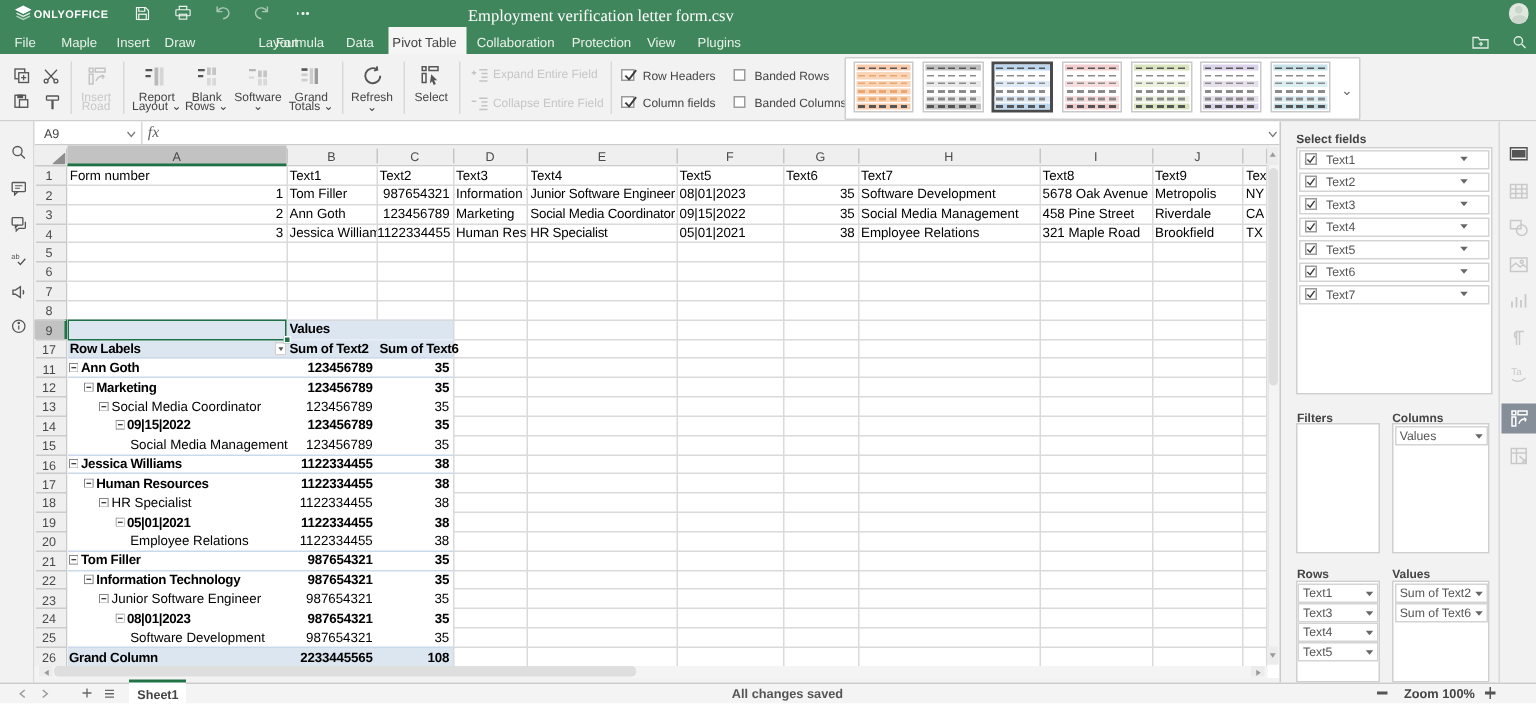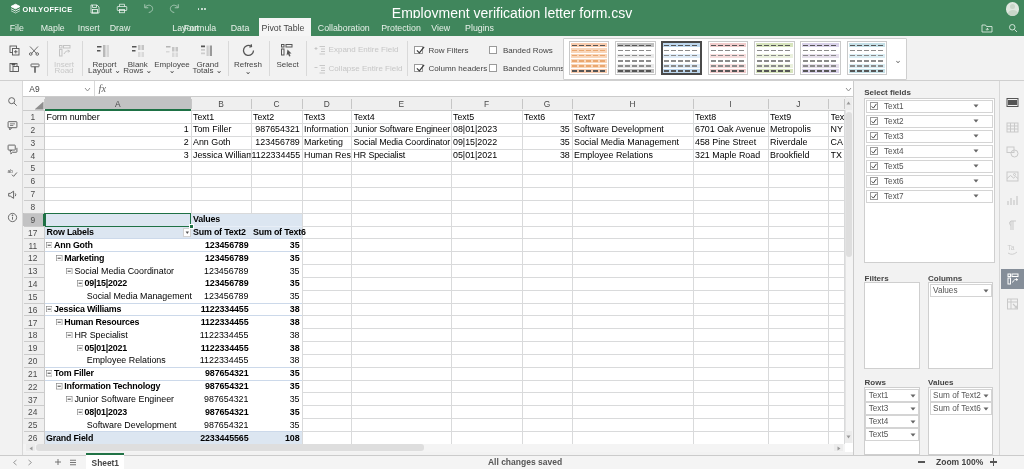--- a/index.html
+++ b/index.html
@@ -42,21 +42,21 @@
 <g fill="none" stroke="#fff" stroke-width="1.9" opacity=".55">
 <path d="M18.5 2.5 L18.5 9.5 L11.5 9.5"></path>
 <path d="M18 9 C14.5 3.5 7 3 4 7.5 C1 12 3.5 18 10.5 19"></path>
 </g>
   </svg>
 <div class="a" style="left:197.5px;top:8.2px;width:9px;height:2px;opacity:.9;">
 <div style="position:absolute;left:0;width:1.8px;height:1.8px;border-radius:50%;background:#fff;"></div>
 <div style="position:absolute;left:3.4px;width:1.8px;height:1.8px;border-radius:50%;background:#fff;"></div>
 <div style="position:absolute;left:6.8px;width:1.8px;height:1.8px;border-radius:50%;background:#fff;"></div>
   </div>
-<div class="a" style="left:312px;top:4.6px;width:400px;text-align:center;font-size:14px;color:#fff;">Employment verification letter form.csv</div>
+<div class="a" style="left:312px;top:4.6px;width:400px;text-align:left;font-size:11px;color:#fff;font-family:Liberation Serif, serif;">Employment verification letter form.csv</div>
 <div class="a" style="left:1005.8px;top:2px;width:13.6px;height:13.6px;border-radius:50%;background:#dfe7df;overflow:hidden;">
 <div style="position:absolute;left:4.2px;top:2.3px;width:5.2px;height:5.2px;border-radius:50%;background:#c9d6c9;"></div>
 <div style="position:absolute;left:1.8px;top:8.3px;width:10px;height:7px;border-radius:50% 50% 0 0;background:#c9d6c9;"></div>
   </div>
 <div class="a" style="left:0;top:18px;width:1024px;height:18px;background:#40865c;"></div>
 <div class="a" style="left:258.5px;top:18px;width:52.5px;height:18px;background:#f5f5f5;"></div>
 <div class="a" style="left:-28.25px;top:22.6px;width:90px;text-align:center;font-size:8.8px;color:#e8f1ea;">File</div>
 <div class="a" style="left:7.75px;top:22.6px;width:90px;text-align:center;font-size:8.8px;color:#e8f1ea;">Maple</div>
 <div class="a" style="left:43.75px;top:22.6px;width:90px;text-align:center;font-size:8.8px;color:#e8f1ea;">Insert</div>
 <div class="a" style="left:75px;top:22.6px;width:90px;text-align:center;font-size:8.8px;color:#e8f1ea;">Draw</div>
@@ -150,21 +150,21 @@
 <svg class="ic" style="left:165px;top:43.5px;" width="14" height="14" viewBox="0 0 28 28">
     <g>
       <path d="M2 4 h9 v3 h-9 z" fill="#b5b5b5"></path>
       <path d="M2 14 h7 v3 h-7 z" fill="#d9d9d9"></path>
       <rect x="14" y="6" width="5" height="9" fill="#c5c5c5"></rect>
       <rect x="21" y="6" width="5" height="9" fill="#c5c5c5"></rect>
       <rect x="14" y="17" width="5" height="9" fill="#d9d9d9"></rect>
       <rect x="21" y="17" width="5" height="9" fill="#d9d9d9"></rect>
     </g>
   </svg>
-<div class="a" style="left:132.0px;top:59.8px;width:80px;text-align:center;font-size:8px;color:#444;white-space:nowrap;">Employee</div>
+<div class="a" style="left:132.0px;top:59.8px;width:80px;text-align:center;font-size:8px;color:#444;white-space:nowrap;">Software</div>
 <div class="a" style="left:132.0px;top:66.2px;width:80px;text-align:center;font-size:8px;color:#444;white-space:nowrap;">⌄</div>
 <svg class="ic" style="left:200px;top:43.5px;" width="14" height="14" viewBox="0 0 28 28">
     <g>
       <rect x="2" y="3" width="8" height="3.5" fill="#555"></rect>
       <rect x="2" y="10" width="8" height="3.5" fill="#cdcdcd"></rect>
       <rect x="2" y="17" width="8" height="3.5" fill="#cdcdcd"></rect>
       <rect x="13" y="3" width="4.5" height="21" fill="#cdcdcd"></rect>
       <rect x="19.5" y="3" width="4.5" height="21" fill="#9a9a9a"></rect>
     </g>
   </svg>
@@ -198,26 +198,26 @@
     <g fill="none" stroke="#c3c3c3" stroke-width="1.8">
       <path d="M3 7 h6"></path>
       <path d="M13 3 h11 M16 8 h8 M16 13 h8 M13 18 h11"></path>
     </g>
   </svg>
 <div class="a" style="left:328.6px;top:63.6px;font-size:8px;color:#c6c6c6;">Collapse Entire Field</div>
 <div class="a" style="left:414.4px;top:45.9px;width:8.6px;height:8.6px;background:#fff;border:1px solid #9a9a9a;box-sizing:border-box;"></div>
 <svg class="ic" style="left:415.59999999999997px;top:44.699999999999996px;" width="9" height="9" viewBox="0 0 20 20">
     <path d="M2 12 L7.5 17.5 L18 4" fill="none" stroke="#3a3a3a" stroke-width="2.8"></path>
   </svg>
-<div class="a" style="left:428.5px;top:46px;font-size:8px;color:#444;">Row Filters</div>
+<div class="a" style="left:428.5px;top:46px;font-size:8px;color:#444;">Row Headers</div>
 <div class="a" style="left:414.4px;top:63.9px;width:8.6px;height:8.6px;background:#fff;border:1px solid #9a9a9a;box-sizing:border-box;"></div>
 <svg class="ic" style="left:415.59999999999997px;top:62.699999999999996px;" width="9" height="9" viewBox="0 0 20 20">
     <path d="M2 12 L7.5 17.5 L18 4" fill="none" stroke="#3a3a3a" stroke-width="2.8"></path>
   </svg>
-<div class="a" style="left:428.5px;top:64px;font-size:8px;color:#444;">Column headers</div>
+<div class="a" style="left:428.5px;top:64px;font-size:8px;color:#444;">Column fields</div>
 <div class="a" style="left:488.8px;top:45.9px;width:8.6px;height:8.6px;background:#fff;border:1px solid #9a9a9a;box-sizing:border-box;"></div>
 <div class="a" style="left:503px;top:45.8px;font-size:8px;color:#444;">Banded Rows</div>
 <div class="a" style="left:488.8px;top:63.9px;width:8.6px;height:8.6px;background:#fff;border:1px solid #9a9a9a;box-sizing:border-box;"></div>
 <div class="a" style="left:503px;top:63.8px;font-size:8px;color:#444;">Banded Columns</div>
 <div class="a" style="left:563px;top:38px;width:343.6px;height:42px;background:#fff;border:1px solid #cfcfcf;box-sizing:border-box;border-radius:1px;"></div>
 <div class="a" style="left:568.7px;top:41px;width:40.5px;height:34px;background:#fff;border:1px solid #c9c9c9;box-sizing:border-box;"></div>
 <div class="a" style="left:570.7px;top:43.2px;width:36.5px;height:4.2px;background:#f8cbad;"></div>
 <div class="a" style="left:571.7px;top:44.5px;width:34.5px;height:1.7px;background:repeating-linear-gradient(90deg,#555 0 4.6px,transparent 4.6px 7.1px);"></div>
 <div class="a" style="left:570.7px;top:48.35px;width:36.5px;height:4.2px;background:#f9d6ba;"></div>
 <div class="a" style="left:571.7px;top:49.65px;width:34.5px;height:1.7px;background:repeating-linear-gradient(90deg,#eaa76f 0 4.6px,transparent 4.6px 7.1px);"></div>
@@ -410,21 +410,21 @@
 <div class="a" style="left:23px;top:330.38px;width:19.5px;text-align:center;font-size:8.4px;color:#4a4a4a;">18</div>
 <div class="a" style="left:24px;top:328.28px;width:19.5px;height:1px;background:#cbcbcb;"></div>
 <div class="a" style="left:23px;top:343.22px;width:19.5px;text-align:center;font-size:8.4px;color:#4a4a4a;">19</div>
 <div class="a" style="left:24px;top:341.12px;width:19.5px;height:1px;background:#cbcbcb;"></div>
 <div class="a" style="left:23px;top:356.06px;width:19.5px;text-align:center;font-size:8.4px;color:#4a4a4a;">20</div>
 <div class="a" style="left:24px;top:353.96px;width:19.5px;height:1px;background:#cbcbcb;"></div>
 <div class="a" style="left:23px;top:368.90px;width:19.5px;text-align:center;font-size:8.4px;color:#4a4a4a;">21</div>
 <div class="a" style="left:24px;top:366.80px;width:19.5px;height:1px;background:#cbcbcb;"></div>
 <div class="a" style="left:23px;top:381.74px;width:19.5px;text-align:center;font-size:8.4px;color:#4a4a4a;">22</div>
 <div class="a" style="left:24px;top:379.64px;width:19.5px;height:1px;background:#cbcbcb;"></div>
-<div class="a" style="left:23px;top:394.58px;width:19.5px;text-align:center;font-size:8.4px;color:#4a4a4a;">37</div>
+<div class="a" style="left:23px;top:394.58px;width:19.5px;text-align:center;font-size:8.4px;color:#4a4a4a;">23</div>
 <div class="a" style="left:24px;top:392.48px;width:19.5px;height:1px;background:#cbcbcb;"></div>
 <div class="a" style="left:23px;top:407.42px;width:19.5px;text-align:center;font-size:8.4px;color:#4a4a4a;">24</div>
 <div class="a" style="left:24px;top:405.32px;width:19.5px;height:1px;background:#cbcbcb;"></div>
 <div class="a" style="left:23px;top:420.26px;width:19.5px;text-align:center;font-size:8.4px;color:#4a4a4a;">25</div>
 <div class="a" style="left:24px;top:418.16px;width:19.5px;height:1px;background:#cbcbcb;"></div>
 <div class="a" style="left:23px;top:433.10px;width:19.5px;text-align:center;font-size:8.4px;color:#4a4a4a;">26</div>
 <div class="a" style="left:24px;top:431.00px;width:19.5px;height:1px;background:#cbcbcb;"></div>
 <div class="a" style="left:44.5px;top:110.5px;width:800px;height:333px;overflow:hidden;background:#fff;" id="gb">
 <div style="position:absolute;left:0.00px;top:102.72px;width:257.50px;height:25.68px;background:#dce6f1;"></div>
 <div style="position:absolute;left:0.00px;top:321.00px;width:257.50px;height:12.84px;background:#dce6f1;"></div>
@@ -485,21 +485,21 @@
 <div style="position:absolute;left:725.50px;top:0.00px;width:58.00px;height:12.84px;font-size:8.9px;color:#000;line-height:12.84px;white-space:nowrap;overflow:hidden;">Text9</div>
 <div style="position:absolute;left:786.00px;top:0.00px;width:13.50px;height:12.84px;font-size:8.9px;color:#000;line-height:12.84px;white-space:nowrap;overflow:hidden;">Text10</div>
 <div style="position:absolute;left:0.50px;top:12.84px;width:143.80px;height:12.84px;font-size:8.9px;color:#000;line-height:12.84px;white-space:nowrap;overflow:hidden;text-align:right;">1</div>
 <div style="position:absolute;left:148.50px;top:12.84px;width:57.50px;height:12.84px;font-size:8.9px;color:#000;line-height:12.84px;white-space:nowrap;overflow:hidden;">Tom Filler</div>
 <div style="position:absolute;left:207.00px;top:12.84px;width:48.30px;height:12.84px;font-size:8.9px;color:#000;line-height:12.84px;white-space:nowrap;overflow:hidden;text-align:right;">987654321</div>
 <div style="position:absolute;left:259.50px;top:12.84px;width:47.00px;height:12.84px;font-size:8.9px;color:#000;line-height:12.84px;white-space:nowrap;overflow:hidden;">Information Technology</div>
 <div style="position:absolute;left:309.00px;top:12.84px;width:97.00px;height:12.84px;font-size:8.9px;color:#000;line-height:12.84px;white-space:nowrap;letter-spacing:-0.13px;overflow:hidden;">Junior Software Engineer</div>
 <div style="position:absolute;left:408.50px;top:12.84px;width:68.50px;height:12.84px;font-size:8.9px;color:#000;line-height:12.84px;white-space:nowrap;overflow:hidden;">08|01|2023</div>
 <div style="position:absolute;left:478.00px;top:12.84px;width:47.30px;height:12.84px;font-size:8.9px;color:#000;line-height:12.84px;white-space:nowrap;overflow:hidden;text-align:right;">35</div>
 <div style="position:absolute;left:529.50px;top:12.84px;width:118.50px;height:12.84px;font-size:8.9px;color:#000;line-height:12.84px;white-space:nowrap;overflow:hidden;">Software Development</div>
-<div style="position:absolute;left:650.50px;top:12.84px;width:72.50px;height:12.84px;font-size:8.9px;color:#000;line-height:12.84px;white-space:nowrap;overflow:hidden;">6701 Oak Avenue</div>
+<div style="position:absolute;left:650.50px;top:12.84px;width:72.50px;height:12.84px;font-size:8.9px;color:#000;line-height:12.84px;white-space:nowrap;overflow:hidden;">5678 Oak Avenue</div>
 <div style="position:absolute;left:725.50px;top:12.84px;width:58.00px;height:12.84px;font-size:8.9px;color:#000;line-height:12.84px;white-space:nowrap;overflow:hidden;">Metropolis</div>
 <div style="position:absolute;left:786.00px;top:12.84px;width:13.50px;height:12.84px;font-size:8.9px;color:#000;line-height:12.84px;white-space:nowrap;overflow:hidden;">NY</div>
 <div style="position:absolute;left:0.50px;top:25.68px;width:143.80px;height:12.84px;font-size:8.9px;color:#000;line-height:12.84px;white-space:nowrap;overflow:hidden;text-align:right;">2</div>
 <div style="position:absolute;left:148.50px;top:25.68px;width:57.50px;height:12.84px;font-size:8.9px;color:#000;line-height:12.84px;white-space:nowrap;overflow:hidden;">Ann Goth</div>
 <div style="position:absolute;left:207.00px;top:25.68px;width:48.30px;height:12.84px;font-size:8.9px;color:#000;line-height:12.84px;white-space:nowrap;overflow:hidden;text-align:right;">123456789</div>
 <div style="position:absolute;left:259.50px;top:25.68px;width:47.00px;height:12.84px;font-size:8.9px;color:#000;line-height:12.84px;white-space:nowrap;overflow:hidden;">Marketing</div>
 <div style="position:absolute;left:309.00px;top:25.68px;width:97.00px;height:12.84px;font-size:8.9px;color:#000;line-height:12.84px;white-space:nowrap;letter-spacing:-0.13px;overflow:hidden;">Social Media Coordinator</div>
 <div style="position:absolute;left:408.50px;top:25.68px;width:68.50px;height:12.84px;font-size:8.9px;color:#000;line-height:12.84px;white-space:nowrap;overflow:hidden;">09|15|2022</div>
 <div style="position:absolute;left:478.00px;top:25.68px;width:47.30px;height:12.84px;font-size:8.9px;color:#000;line-height:12.84px;white-space:nowrap;overflow:hidden;text-align:right;">35</div>
 <div style="position:absolute;left:529.50px;top:25.68px;width:118.50px;height:12.84px;font-size:8.9px;color:#000;line-height:12.84px;white-space:nowrap;overflow:hidden;">Social Media Management</div>
@@ -637,21 +637,21 @@
         <rect x="0.5" y="0.5" width="9" height="9" fill="#fff" stroke="#808080"></rect>
         <path d="M2.5 5 h5" stroke="#000" stroke-width="1.2"></path>
       </svg>
     </div>
 <div style="position:absolute;left:40.10px;top:295.32px;width:106.40px;height:12.84px;font-size:8.9px;color:#000;line-height:12.84px;white-space:nowrap;font-weight:bold;letter-spacing:-0.2px;">08|01|2023</div>
 <div style="position:absolute;left:146.50px;top:295.32px;width:57.50px;height:12.84px;font-size:8.9px;color:#000;line-height:12.84px;white-space:nowrap;font-weight:bold;letter-spacing:-0.1px;text-align:right;">987654321</div>
 <div style="position:absolute;left:206.50px;top:295.32px;width:48.50px;height:12.84px;font-size:8.9px;color:#000;line-height:12.84px;white-space:nowrap;font-weight:bold;letter-spacing:-0.1px;text-align:right;">35</div>
 <div style="position:absolute;left:42.30px;top:308.16px;width:104.20px;height:12.84px;font-size:8.9px;color:#000;line-height:12.84px;white-space:nowrap;">Software Development</div>
 <div style="position:absolute;left:146.50px;top:308.16px;width:57.50px;height:12.84px;font-size:8.9px;color:#000;line-height:12.84px;white-space:nowrap;text-align:right;">987654321</div>
 <div style="position:absolute;left:206.50px;top:308.16px;width:48.50px;height:12.84px;font-size:8.9px;color:#000;line-height:12.84px;white-space:nowrap;text-align:right;">35</div>
-<div style="position:absolute;left:1.50px;top:321.00px;width:140.00px;height:12.84px;font-size:8.9px;color:#000;line-height:12.84px;font-weight:bold;letter-spacing:-0.2px;">Grand Field</div>
+<div style="position:absolute;left:1.50px;top:321.00px;width:140.00px;height:12.84px;font-size:8.9px;color:#000;line-height:12.84px;font-weight:bold;letter-spacing:-0.2px;">Grand Column</div>
 <div style="position:absolute;left:146.50px;top:321.00px;width:57.50px;height:12.84px;font-size:8.9px;color:#000;line-height:12.84px;font-weight:bold;letter-spacing:-0.1px;text-align:right;">2233445565</div>
 <div style="position:absolute;left:206.50px;top:321.00px;width:48.50px;height:12.84px;font-size:8.9px;color:#000;line-height:12.84px;font-weight:bold;letter-spacing:-0.1px;text-align:right;">108</div>
 <div style="position:absolute;left:0.00px;top:102.22px;width:146.50px;height:13.84px;border:1.6px solid #1e7145;box-sizing:border-box;"></div>
 <div style="position:absolute;left:144.30px;top:113.36px;width:3.00px;height:3.00px;background:#1e7145;border:1px solid #fff;box-sizing:content-box;"></div>
 </div>
 <div class="a" style="left:844.5px;top:97px;width:8px;height:346px;background:#f4f4f4;border-left:1px solid #e3e3e3;box-sizing:border-box;"></div>
 <div class="a" style="left:845px;top:97.5px;width:7px;height:12px;background:#ececec;"></div>
 <svg class="ic" style="left:846px;top:101px;" width="5" height="4" viewBox="0 0 10 8">
     <path d="M1 7 L5 1 L9 7 Z" fill="#999"></path>
   </svg>

